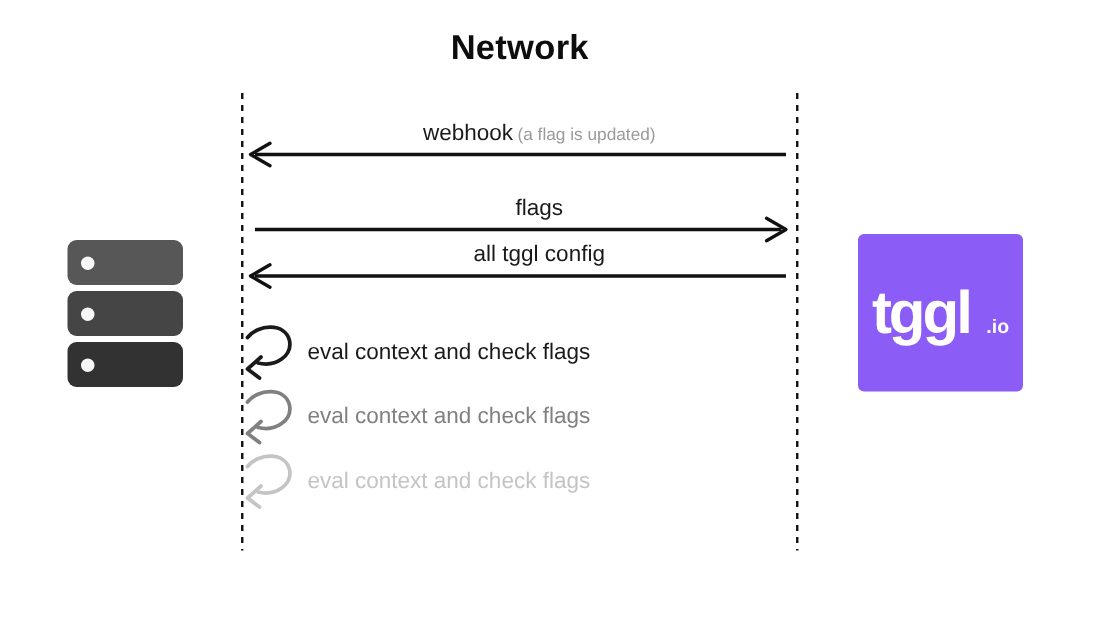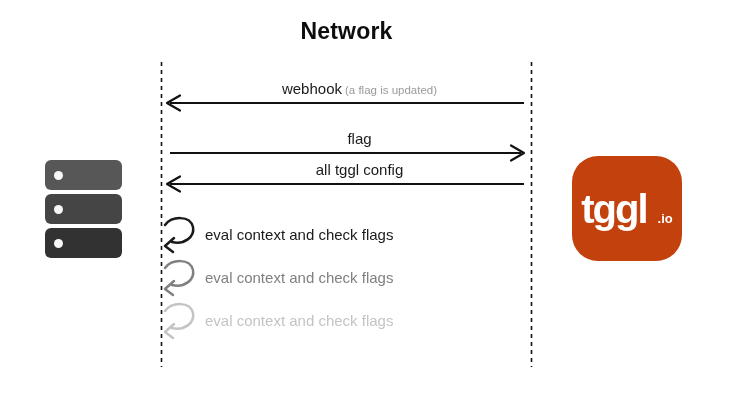--- a/index.html
+++ b/index.html
@@ -33,22 +33,22 @@
   }
   .server-unit .led{
     position:absolute;left:9px;top:10.5px;width:9px;height:9px;border-radius:50%;
     background:#f7f7f7;
   }
   .u1{background:#575757;}
   .u2{background:#454545;}
   .u3{background:#323232;}
   
   .tggl-logo{
-    position:absolute;left:572px;top:156px;width:110px;height:105px;border-radius:26px;
-    background:#c2410c;display:flex;align-items:center;justify-content:center;
+    position:absolute;left:572px;top:156px;width:110px;height:105px;border-radius:4px;
+    background:#8b5cf6;display:flex;align-items:center;justify-content:center;
   }
   .tggl-inner{display:flex;align-items:baseline;}
   .tggl-word{
     color:#ffffff;font-size:40px;font-weight:700;letter-spacing:-2px;line-height:1;
   }
   .tggl-suffix{
     color:#ffffff;font-size:13px;font-weight:700;margin-left:11px;
   }
 </style>
 </head>
@@ -89,21 +89,21 @@
     <g transform="translate(161,304)">
       <path d="M 4 7 C 11 -2 29 -3 32 9 C 34 19 23 27 11 24" fill="none" stroke-width="2.5" stroke-linecap="round" stroke="#c4c4c4"></path>
       <path d="M 13 20 L 4 28 L 12 34" fill="none" stroke-width="2.5" stroke-linecap="round" stroke-linejoin="round" stroke="#c4c4c4"></path>
     </g>
   </svg>
 
   <div class="msg-label lbl-webhook">
     <span>webhook</span><span class="note">(a flag is updated)</span>
   </div>
   <div class="msg-label lbl-fetch">
-    <span>flag</span>
+    <span>flags</span>
   </div>
   <div class="msg-label lbl-allflags">
     <span>all tggl config</span>
   </div>
 
   <div class="eval-label eval-1" style="color: rgb(26, 26, 26);">eval context and check flags</div>
   <div class="eval-label eval-2" style="color: rgb(128, 128, 128);">eval context and check flags</div>
   <div class="eval-label eval-3" style="color: rgb(196, 196, 196);">eval context and check flags</div>
 
   <div class="server-stack">

